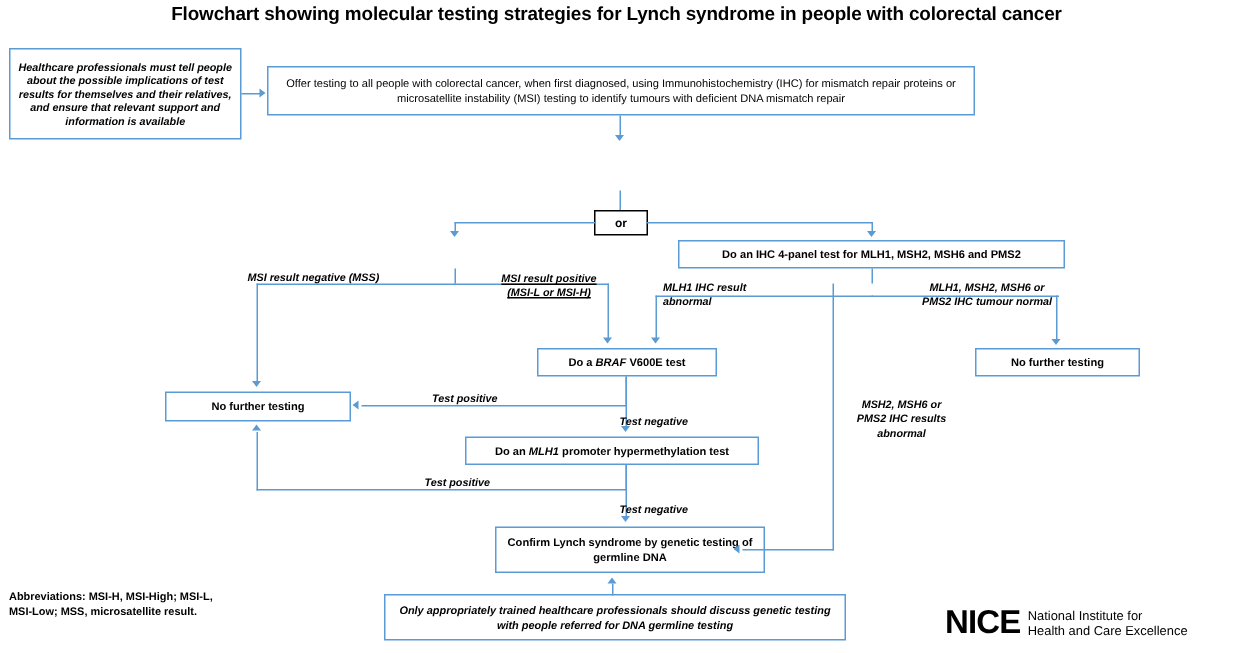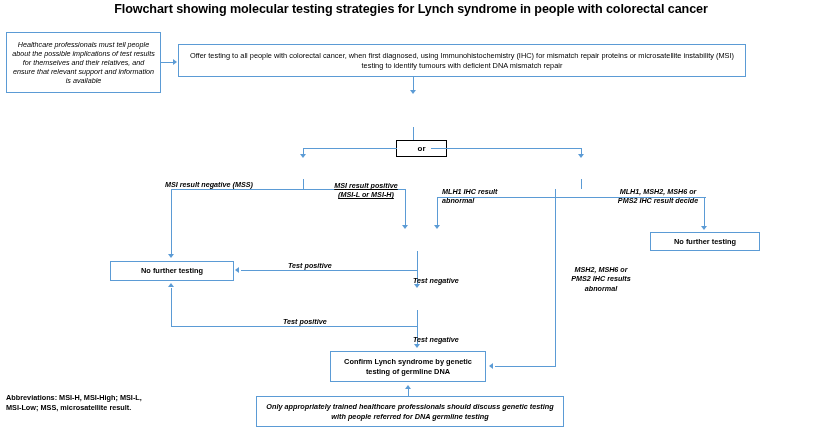--- a/index.html
+++ b/index.html
@@ -60,36 +60,43 @@
   .nice .mark{font-size:22px;font-weight:bold;letter-spacing:-0.6px;line-height:1;}
   .nice .sub{font-size:8.6px;line-height:1.12;margin-left:5px;margin-top:1px;}
 </style>
 </head>
 <body>
 
 <div id="stage">
 
   <div class="title">Flowchart showing molecular testing strategies for Lynch syndrome in people with colorectal cancer</div>
 
-  <div class="box italic plain" style="left:6px;top:32px;width:155px;height:61px;font-weight:normal;font-size:7.2px;">Healthcare professionals must tell people about the possible implications of test results for themselves and their relatives, and ensure that relevant support and information is available</div>
+  <div class="box italic plain" style="left:6px;top:32px;width:155px;height:61px;font-weight:bold;font-size:7.2px;">Healthcare professionals must tell people about the possible implications of test results for themselves and their relatives, and ensure that relevant support and information is available</div>
 
-  <div class="box plain" style="left:178px;top:44px;width:568px;height:33px;font-size:7.4px;">Offer testing to all people with colorectal cancer, when first diagnosed, using Immunohistochemistry (IHC) for mismatch repair proteins or microsatellite instability (MSI) testing to identify tumours with deficient DNA mismatch repair</div>
+  <div class="box plain" style="left:178px;top:44px;width:472px;height:33px;font-size:7.4px;">Offer testing to all people with colorectal cancer, when first diagnosed, using Immunohistochemistry (IHC) for mismatch repair proteins or microsatellite instability (MSI) testing to identify tumours with deficient DNA mismatch repair</div>
 
 
-  <div class="box orbox" style="left:396px;top:140px;width:51px;height:17px;">or</div>
+  <div class="box orbox" style="left:396px;top:140px;width:36px;height:17px;">or</div>
 
 
+  <div class="box" style="left:452px;top:160px;width:258px;height:19px;">Do an IHC 4-panel test for MLH1, MSH2, MSH6 and PMS2</div>
 
+  <div class="box" style="left:358px;top:232px;width:120px;height:19px;">
+    <span>Do a <i>BRAF</i> V600E test</span>
+  </div>
 
   <div class="box" style="left:650px;top:232px;width:110px;height:19px;">No further testing</div>
 
   <div class="box" style="left:110px;top:261px;width:124px;height:20px;">No further testing</div>
 
+  <div class="box" style="left:310px;top:291px;width:196px;height:19px;">
+    <span>Do an <i>MLH1</i> promoter hypermethylation test</span>
+  </div>
 
-  <div class="box" style="left:330px;top:351px;width:156px;height:31px;">Confirm Lynch syndrome by genetic testing of germline DNA</div>
+  <div class="box" style="left:330px;top:351px;width:180px;height:31px;">Confirm Lynch syndrome by genetic testing of germline DNA</div>
 
   <div class="box italic plain" style="left:256px;top:396px;width:308px;height:31px;font-weight:bold;font-size:7.3px;">Only appropriately trained healthcare professionals should discuss genetic testing with people referred for DNA germline testing</div>
 
   <div class="ln lnh" style="left:161px;top:62px;width:13px;"></div>
   <div class="arw arw-r" style="left:173px;top:58.5px;"></div>
 
   <div class="ln lnv" style="left:413px;top:77px;height:14px;"></div>
   <div class="arw arw-d" style="left:410.3px;top:90px;"></div>
 
   <div class="ln lnv" style="left:413px;top:127px;height:13px;"></div>
@@ -146,30 +153,37 @@
 
   <div class="elabel lft" style="left:165px;top:180px;text-align:right;">MSI result negative (MSS)</div>
 
   <div class="elabel ctr" style="left:306px;top:181px;width:120px;text-decoration:underline;">MSI result positive
 (MSI-L or MSI-H)</div>
 
   <div class="elabel lft" style="left:442px;top:187px;">MLH1 IHC result
 abnormal</div>
 
   <div class="elabel ctr" style="left:598px;top:187px;width:120px;">MLH1, MSH2, MSH6 or
-PMS2 IHC result decide</div>
+PMS2 IHC tumour normal</div>
 
   <div class="elabel ctr" style="left:560px;top:265px;width:82px;">MSH2, MSH6 or
 PMS2 IHC results
 abnormal</div>
 
   <div class="elabel lft" style="left:288px;top:261px;">Test positive</div>
 
   <div class="elabel lft" style="left:413px;top:276px;">Test negative</div>
 
   <div class="elabel lft" style="left:283px;top:317px;">Test positive</div>
 
   <div class="elabel lft" style="left:413px;top:335px;">Test negative</div>
 
   <div class="abbrev">Abbreviations: MSI-H, MSI-High; MSI-L, MSI-Low; MSS, microsatellite result.</div>
 
+  <div class="nice">
+    <div class="mark">NICE</div>
+    <div class="sub">
+      <div>National Institute for</div>
+      <div>Health and Care Excellence</div>
+    </div>
+  </div>
 
 </div>
 
 </body></html>

